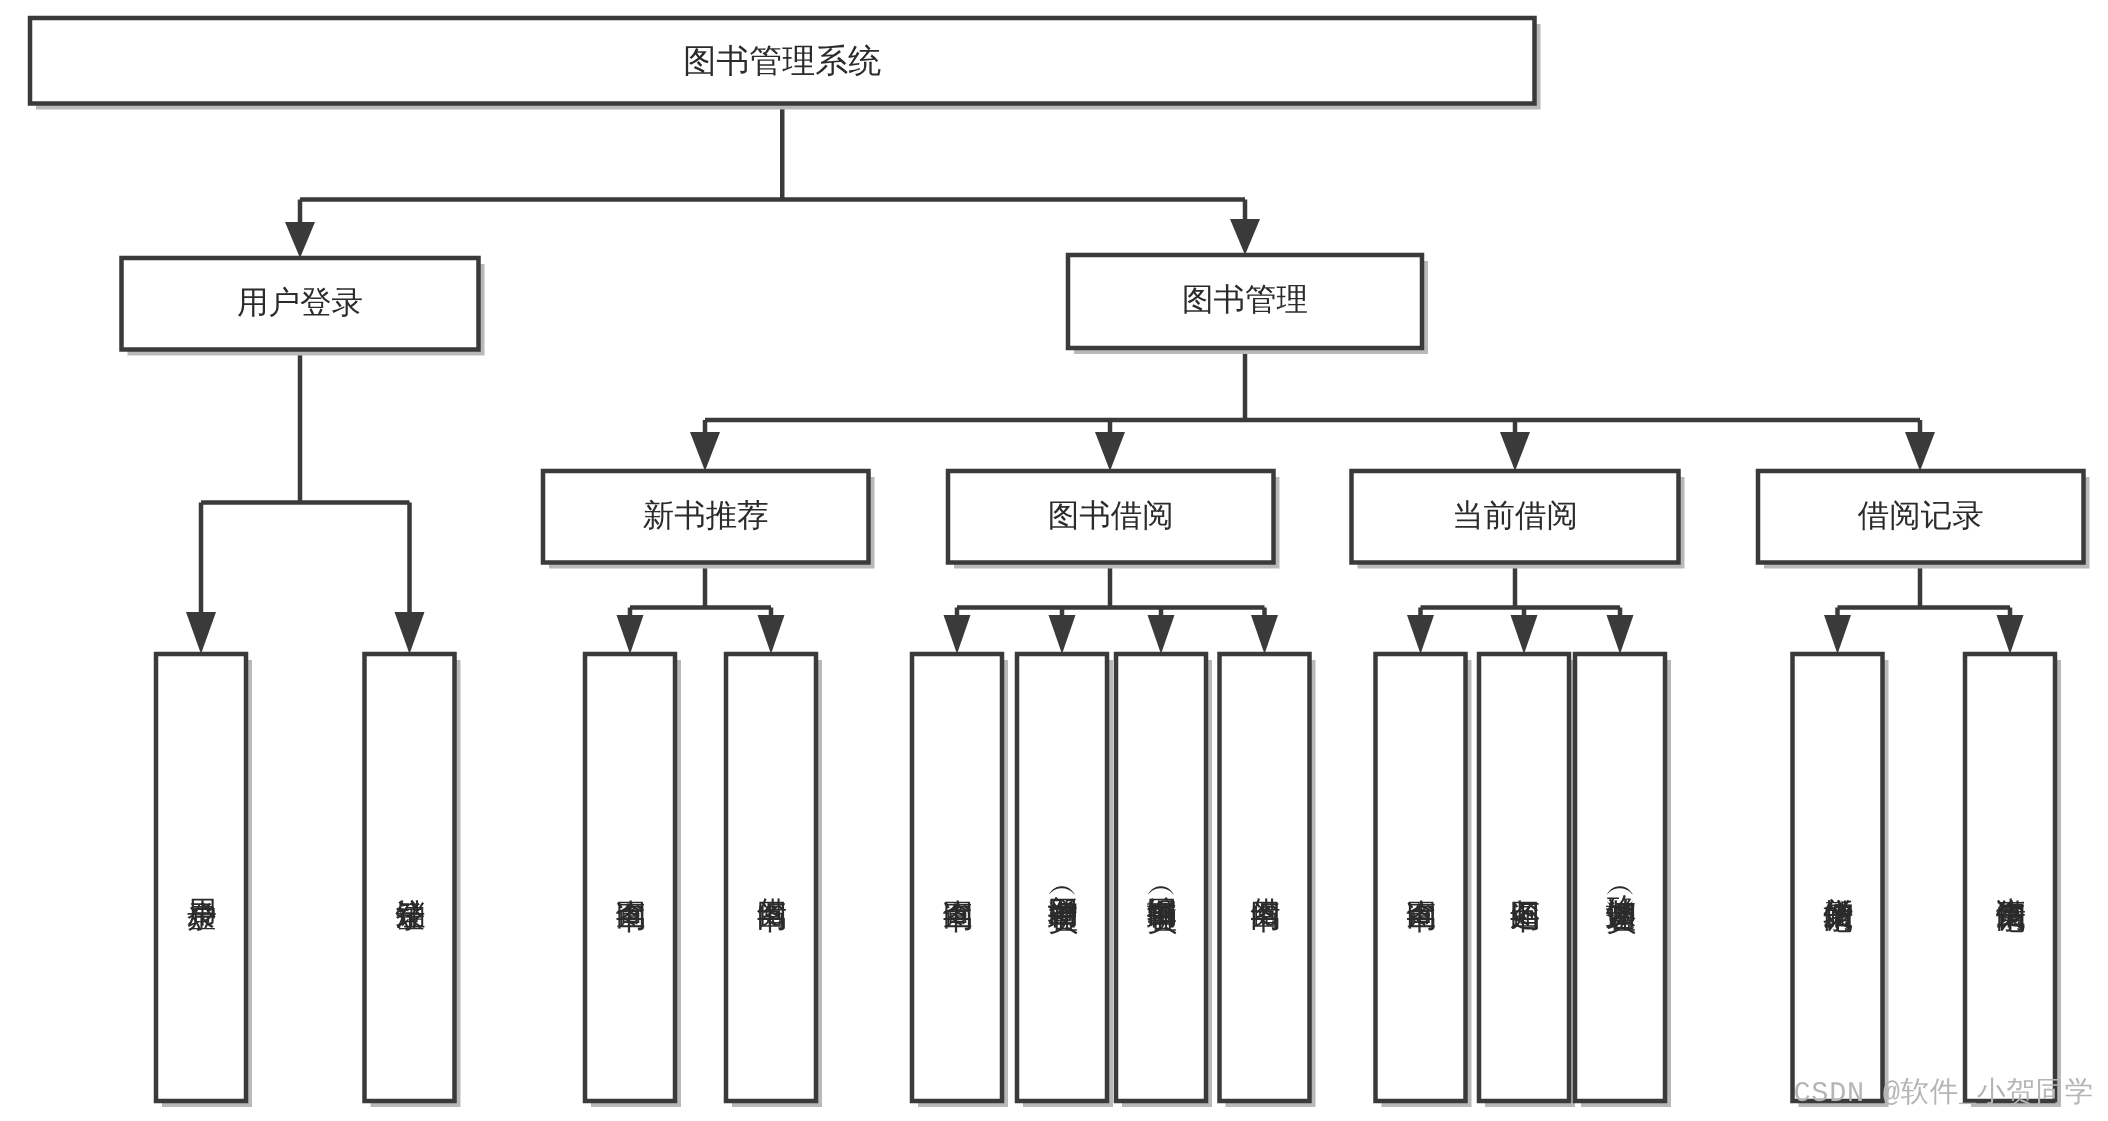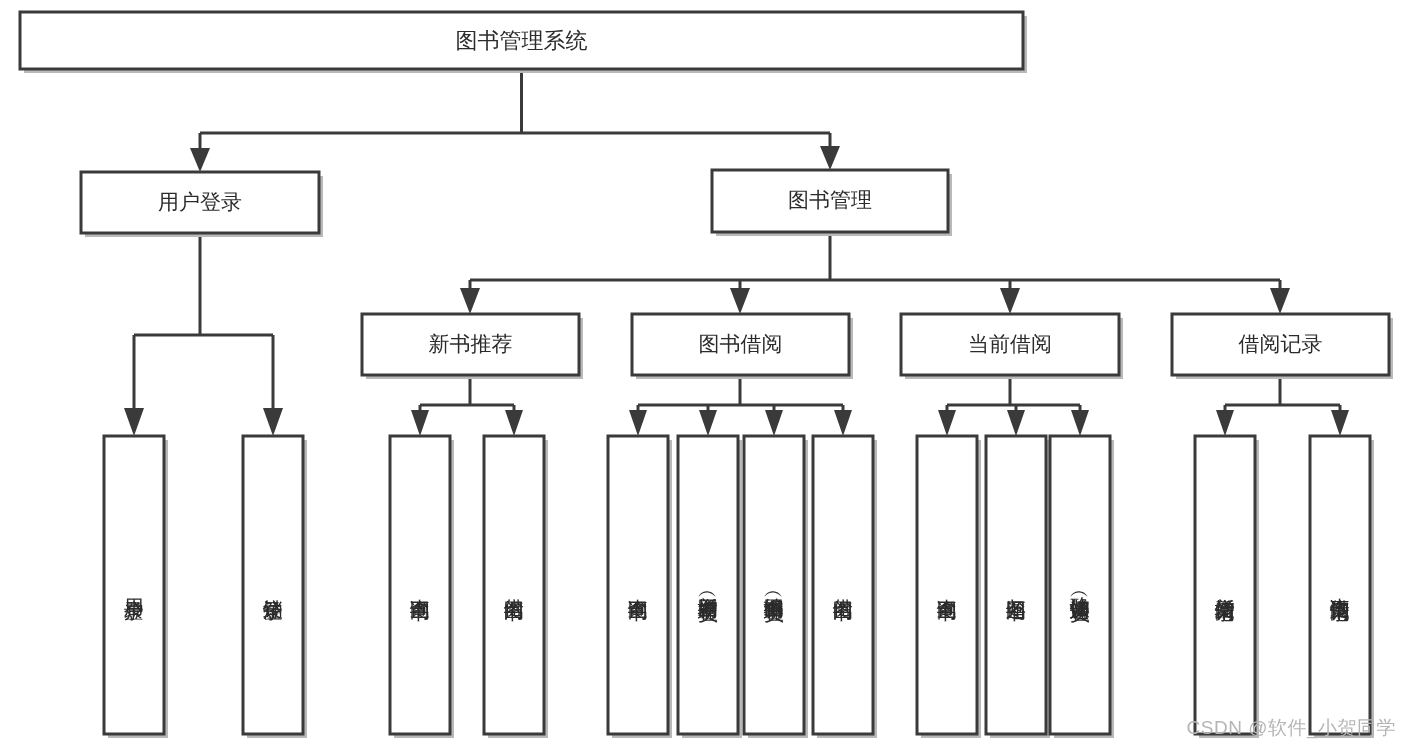--- a/index.html
+++ b/index.html
@@ -74,21 +74,21 @@
     align-items: center;
     justify-content: center;
     text-align: center;
     white-space: nowrap;
     pointer-events: none;
   }
   .watermark {
     position: absolute;
     right: 9px;
     bottom: 6px;
-    font-family: Liberation Sans, sans-serif;
+    font-family: Liberation Mono, monospace;
     font-size: 19px;
     color: #b5b5b5;
     letter-spacing: 0.5px;
     white-space: nowrap;
   }
 </style>
 </head>
 <body>
 
 <div id="diagram-root">

